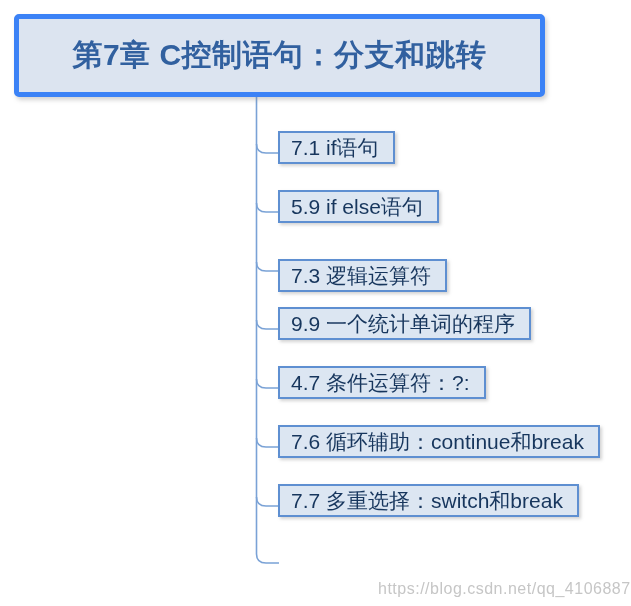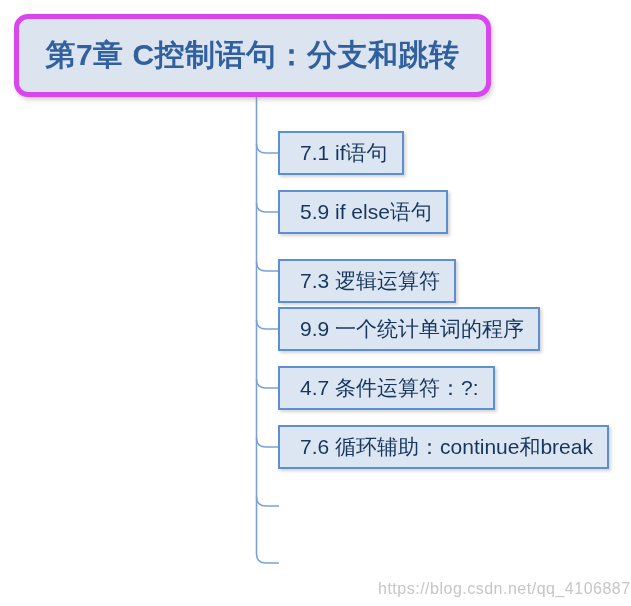--- a/index.html
+++ b/index.html
@@ -20,49 +20,49 @@
     left: 0;
     top: 0;
     width: 631px;
     height: 606px;
     pointer-events: none;
   }
   .root-node {
     position: absolute;
     left: 14px;
     top: 14px;
-    width: 477px;
+    width: 531px;
     height: 83px;
     box-sizing: border-box;
     background: #dce4f0;
-    border: 5px solid #d946ef;
-    border-radius: 14px;
+    border: 5px solid #3b82f6;
+    border-radius: 5px;
     display: flex;
     align-items: center;
     justify-content: center;
     box-shadow: 2px 3px 4px rgba(130,130,130,0.35);
     cursor: default;
   }
   .root-node .root-label {
     font-size: 30px;
     font-weight: bold;
     color: #31609f;
     white-space: nowrap;
     letter-spacing: 0.5px;
   }
   .node {
     position: absolute;
     left: 278px;
-    height: 44px;
+    height: 33px;
     box-sizing: border-box;
     background: #dce6f2;
     border: 2px solid #5e8fd1;
     display: inline-flex;
     align-items: center;
-    padding: 0 14px 0 20px;
+    padding: 0 14px 0 11px;
     box-shadow: 2px 2px 3px rgba(130,130,130,0.35);
     white-space: nowrap;
     cursor: default;
   }
   .node .node-label {
     font-size: 21px;
     color: #17365d;
     white-space: nowrap;
   }
   .watermark {
@@ -109,16 +109,19 @@
   </div>
   <div class="node" style="top:307px">
     <span class="node-label">9.9 一个统计单词的程序</span>
   </div>
   <div class="node" style="top:366px">
     <span class="node-label">4.7 条件运算符：?:</span>
   </div>
   <div class="node" style="top:425px">
     <span class="node-label">7.6 循环辅助：continue和break</span>
   </div>
+  <div class="node" style="top:484px">
+    <span class="node-label">7.7 多重选择：switch和break</span>
+  </div>
 
   <div class="watermark">https://blog.csdn.net/qq_41068877</div>
 
 </div>
 
 </body></html>

